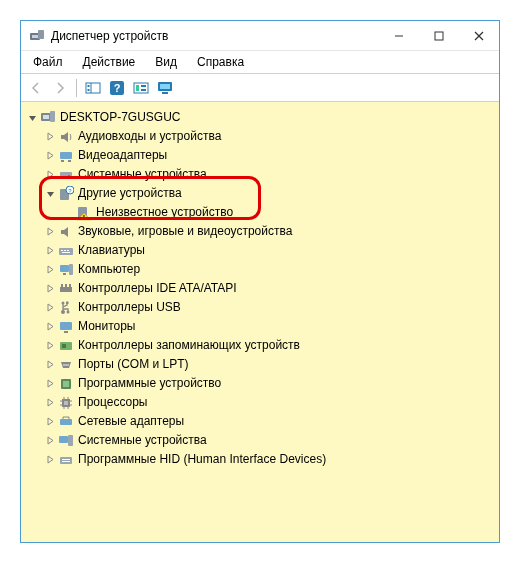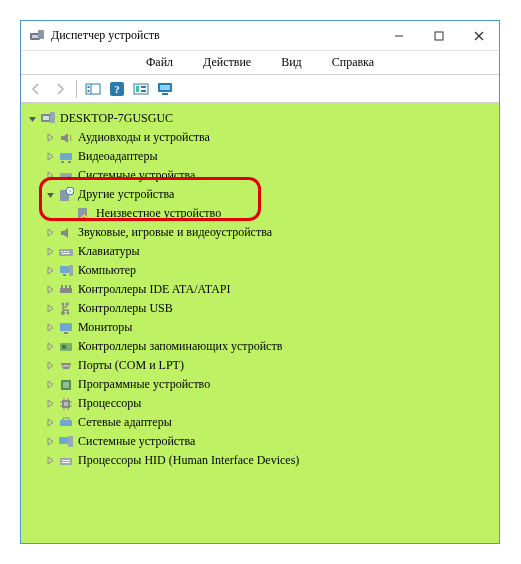--- a/index.html
+++ b/index.html
@@ -9,21 +9,20 @@
     background: #fff;
     font-family: "Segoe UI", Tahoma, sans-serif;
     font-size: 12px;
     color: #000;
   }
   .window {
     width: 480px;
     border: 1px solid #4a9ad4;
     background: #fff;
     position: relative;
-    font-family: Liberation Serif, serif;
   }
   .titlebar {
     height: 30px;
     background: #fff;
     display: flex;
     align-items: center;
     border-bottom: 1px solid #e5e5e5;
   }
   .titlebar .app-icon {
     width: 16px; height: 16px;
@@ -37,23 +36,22 @@
   .win-btn {
     width: 40px; height: 30px;
     display: flex; align-items: center; justify-content: center;
     font-size: 13px;
     color: #333;
     cursor: pointer;
   }
   .menubar {
     display: flex;
     padding: 2px 4px;
-    gap: 14px;
+    gap: 4px;
     border-bottom: 1px solid #d0d0d0;
-    justify-content: center;
   }
   .menu-item {
     padding: 2px 8px;
     cursor: pointer;
   }
   .toolbar {
     display: flex;
     align-items: center;
     padding: 2px 4px;
     gap: 2px;
@@ -66,21 +64,21 @@
     border: 1px solid transparent;
     cursor: pointer;
     color: #555;
   }
   .tool-btn.disabled { opacity: .45; cursor: default; }
   .tool-sep {
     width: 1px; height: 18px; background: #c0c0c0; margin: 0 3px;
   }
   .tree-pane {
     padding: 6px 0 6px 4px;
-    background: #bef264;
+    background: #fef9c3;
     min-height: 440px;
     overflow: hidden;
   }
   .tree-row {
     display: flex;
     align-items: center;
     height: 19px;
     line-height: 19px;
     white-space: nowrap;
     position: relative;
@@ -512,20 +510,20 @@
             <path d="M2 1 L7 4.5 L2 8 Z" fill="none" stroke="#888" stroke-width="1"></path>
           </svg>
         </span>
       <span class="node-icon">
           <svg width="16" height="16">
             <rect x="2" y="5" width="12" height="7" rx="1" fill="#9aa6b1"></rect>
             <rect x="4" y="7" width="8" height="1" fill="#fff"></rect>
             <rect x="4" y="9" width="8" height="1" fill="#fff"></rect>
           </svg>
         </span>
-      <span class="node-label">Процессоры HID (Human Interface Devices)</span>
+      <span class="node-label">Программные HID (Human Interface Devices)</span>
     </div>
 
     <div class="highlight-box" style="left:18px; top:74px; width:222px; height:44px;"></div>
 
   </div>
 
 </div>
 
 </body></html>

